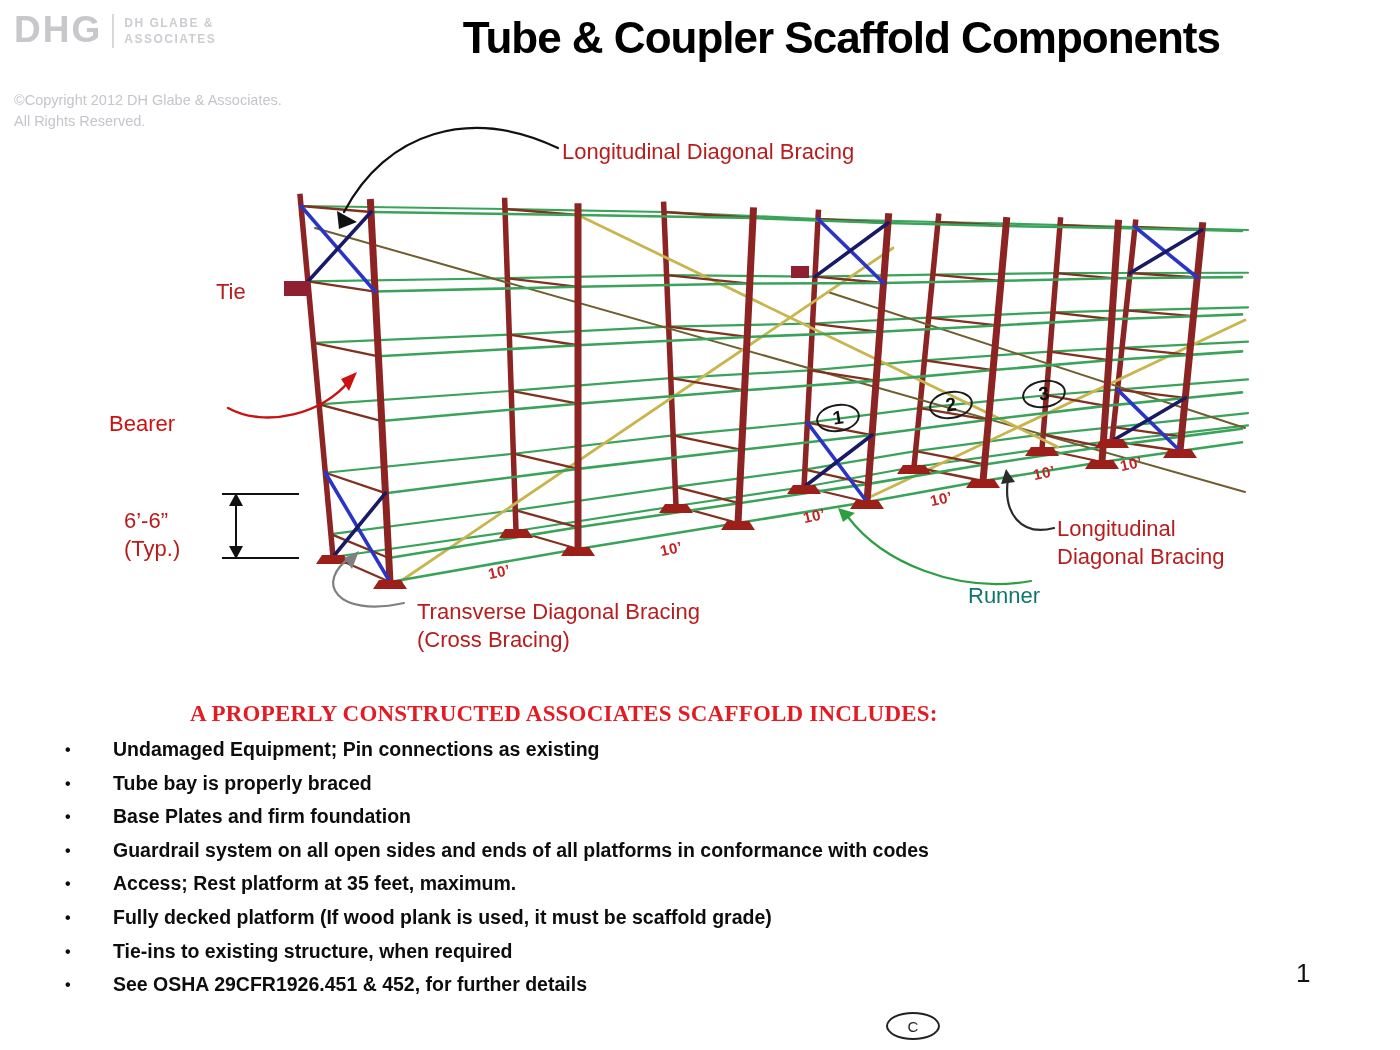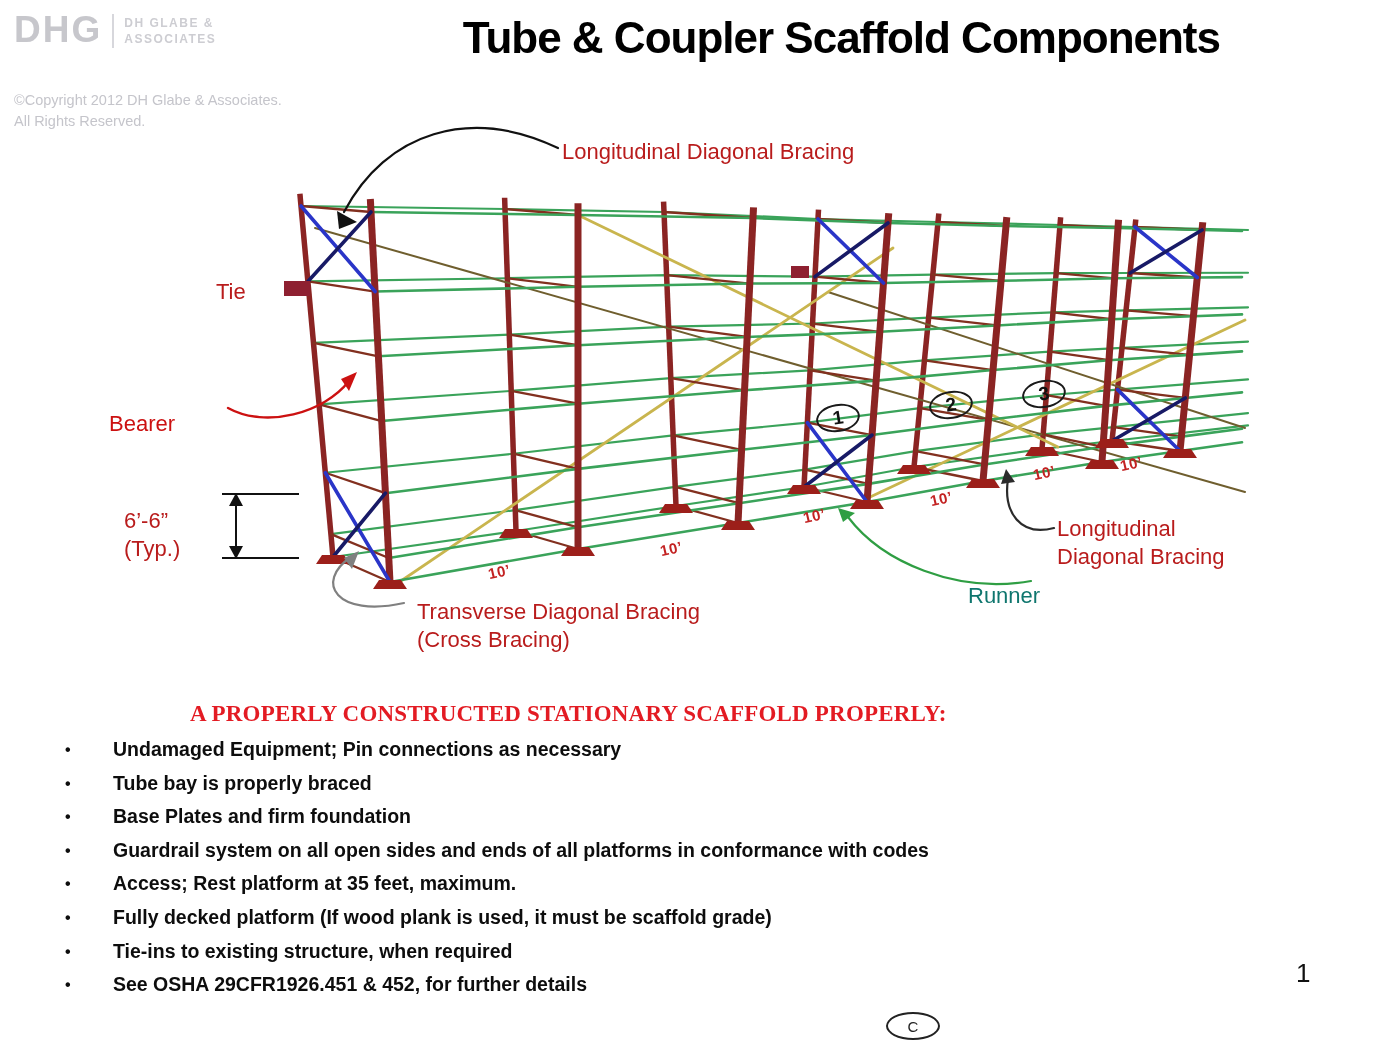--- a/index.html
+++ b/index.html
@@ -203,23 +203,23 @@
   <div class="bay" style="left:660px;top:540px;">10’</div>
   <div class="bay" style="left:803px;top:507px;">10’</div>
   <div class="bay" style="left:930px;top:490px;">10’</div>
   <div class="bay" style="left:1033px;top:464px;">10’</div>
   <div class="bay" style="left:1120px;top:455px;">10’</div>
 
   <div class="marker-oval" style="left:816px;top:404px;">1</div>
   <div class="marker-oval" style="left:929px;top:391px;">2</div>
   <div class="marker-oval" style="left:1022px;top:380px;">3</div>
 
-  <div class="check-heading">A PROPERLY CONSTRUCTED STATIONARY SCAFFOLD PROPERLY:</div>
+  <div class="check-heading">A PROPERLY CONSTRUCTED ASSOCIATES SCAFFOLD INCLUDES:</div>
   <ul class="checklist">
-    <li>Undamaged Equipment; Pin connections as necessary</li>
+    <li>Undamaged Equipment; Pin connections as existing</li>
     <li>Tube bay is properly braced</li>
     <li>Base Plates and firm foundation</li>
     <li>Guardrail system on all open sides and ends of all platforms in conformance with codes</li>
     <li>Access; Rest platform at 35 feet, maximum.</li>
     <li>Fully decked platform (If wood plank is used, it must be scaffold grade)</li>
     <li>Tie-ins to existing structure, when required</li>
     <li>See OSHA 29CFR1926.451 &amp; 452, for further details</li>
   </ul>
 
   <div class="page-number">1</div>

